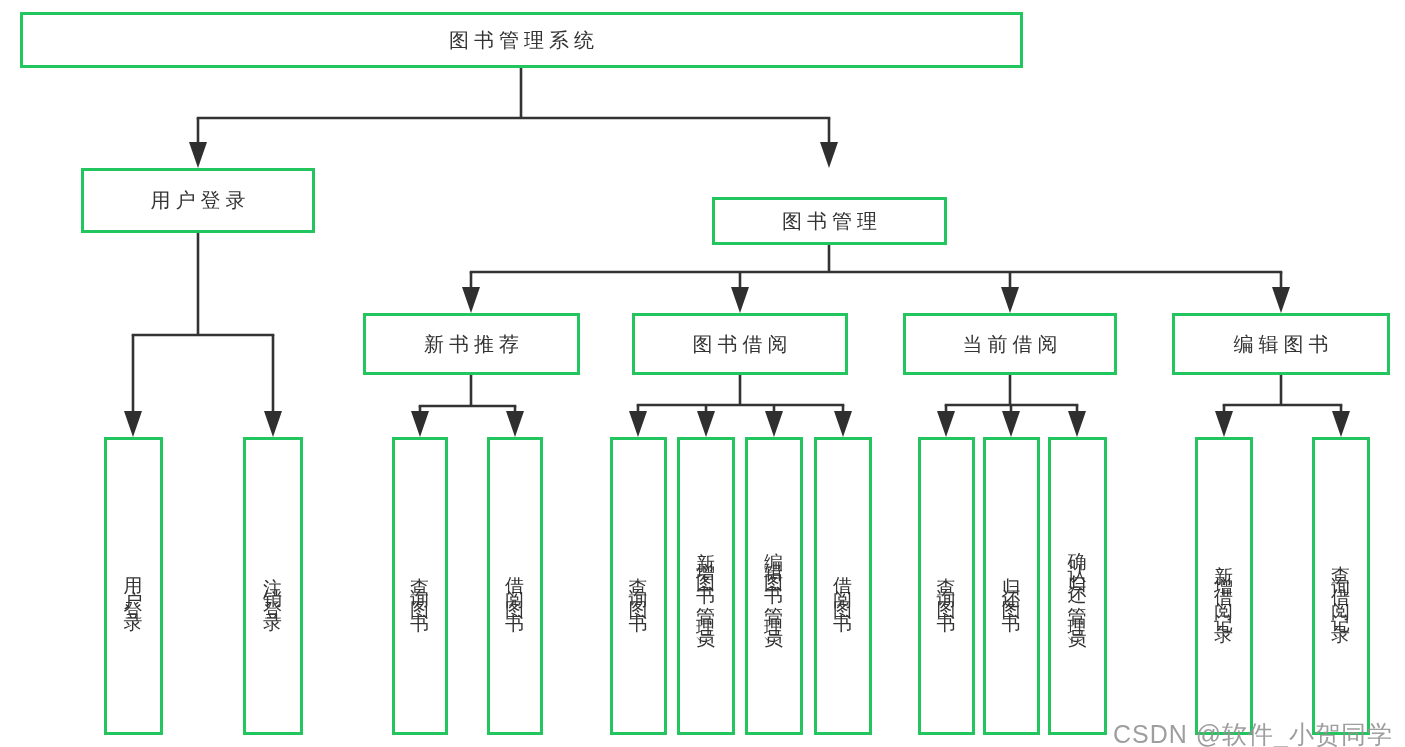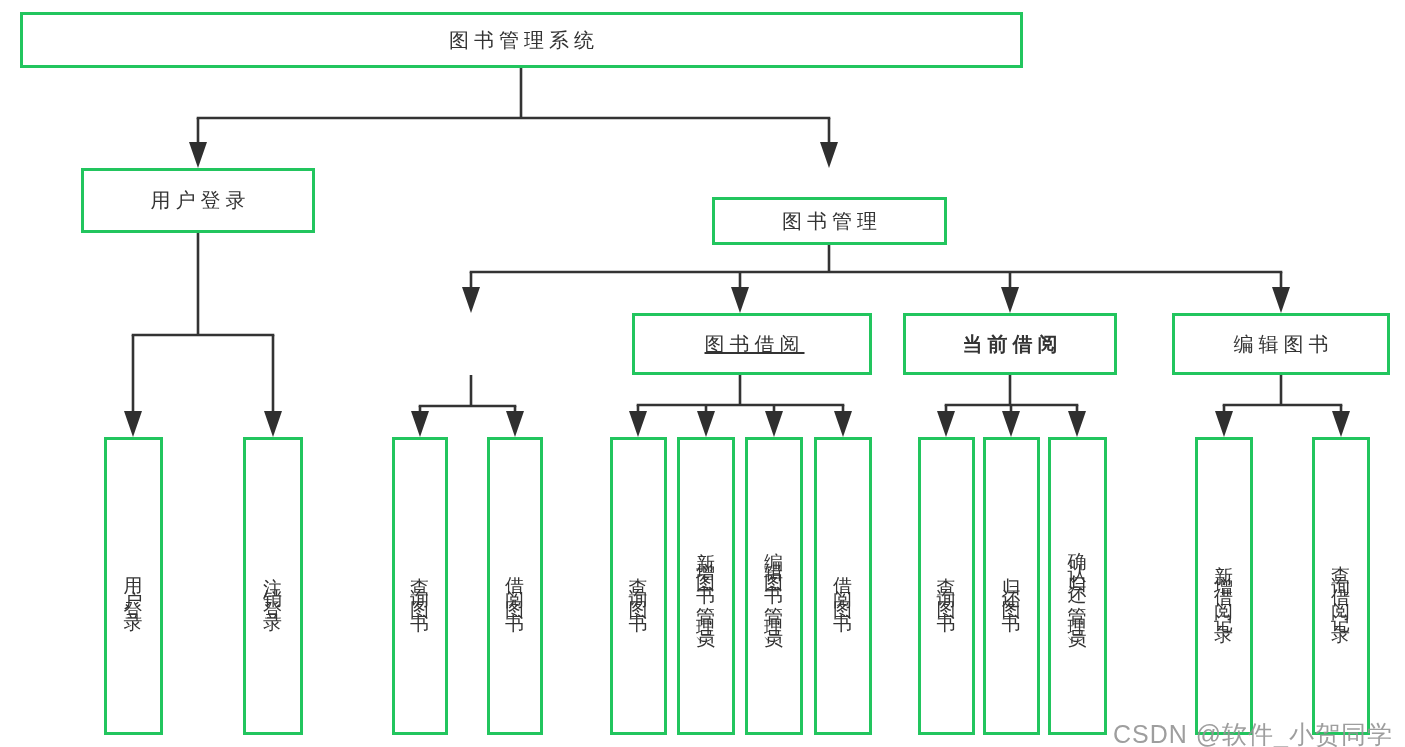--- a/index.html
+++ b/index.html
@@ -131,24 +131,27 @@
     <span>图书管理系统</span>
   </div>
 
   <div class="box hbox" style="left:81px; top:168px; width:234px; height:65px;">
     <span>用户登录</span>
   </div>
   <div class="box hbox" style="left:712px; top:181px; width:235px; height:48px;margin-top:16px;">
     <span>图书管理</span>
   </div>
 
-  <div class="box hbox" style="left:632px; top:313px; width:240px; height:62px;text-decoration:underline;">
+  <div class="box hbox" style="left:363px; top:313px; width:217px; height:62px;">
+    <span>新书推荐</span>
+  </div>
+  <div class="box hbox" style="left:632px; top:313px; width:216px; height:62px;">
     <span>图书借阅</span>
   </div>
-  <div class="box hbox" style="left:903px; top:313px; width:214px; height:62px;font-weight:bold;">
+  <div class="box hbox" style="left:903px; top:313px; width:214px; height:62px;">
     <span>当前借阅</span>
   </div>
   <div class="box hbox" style="left:1172px; top:313px; width:218px; height:62px;">
     <span>编辑图书</span>
   </div>
 
   <div class="box vbox" style="left:104px; top:437px; width:59px; height:298px;">
     <span>用户登录</span>
   </div>
   <div class="box vbox" style="left:243px; top:437px; width:60px; height:298px;">

